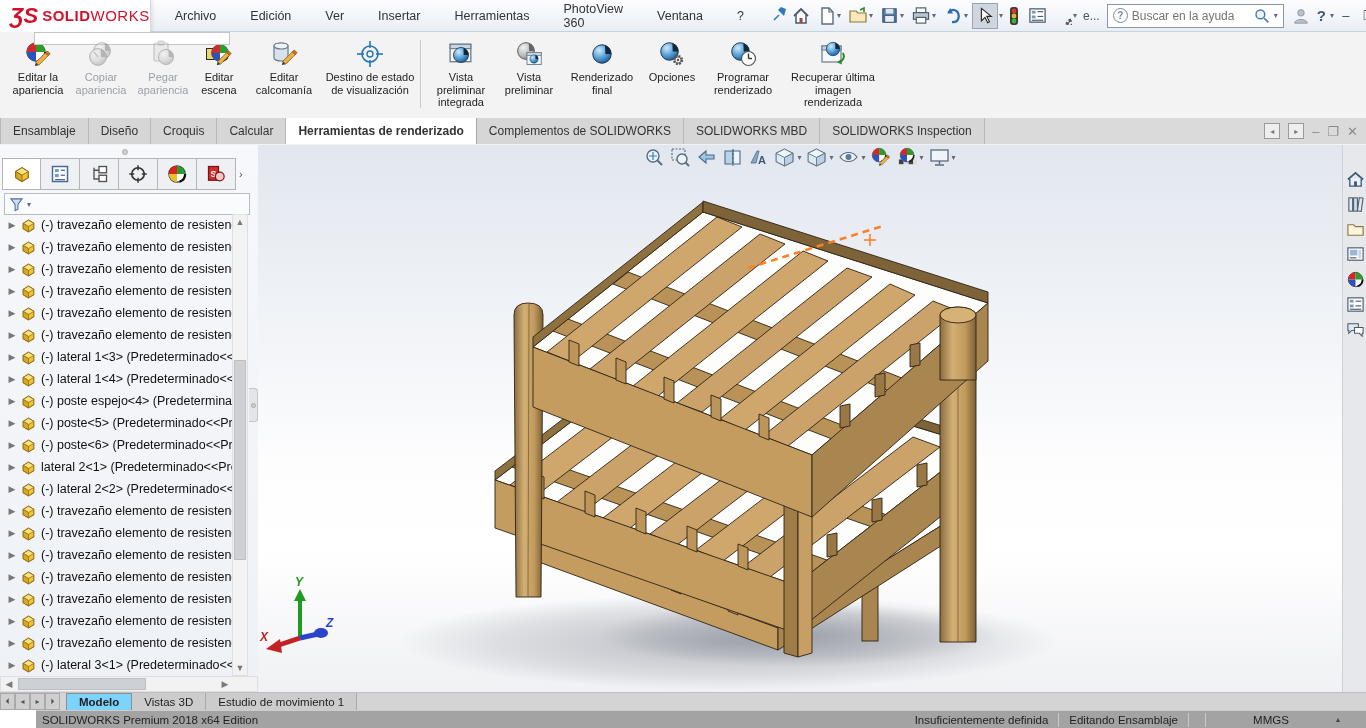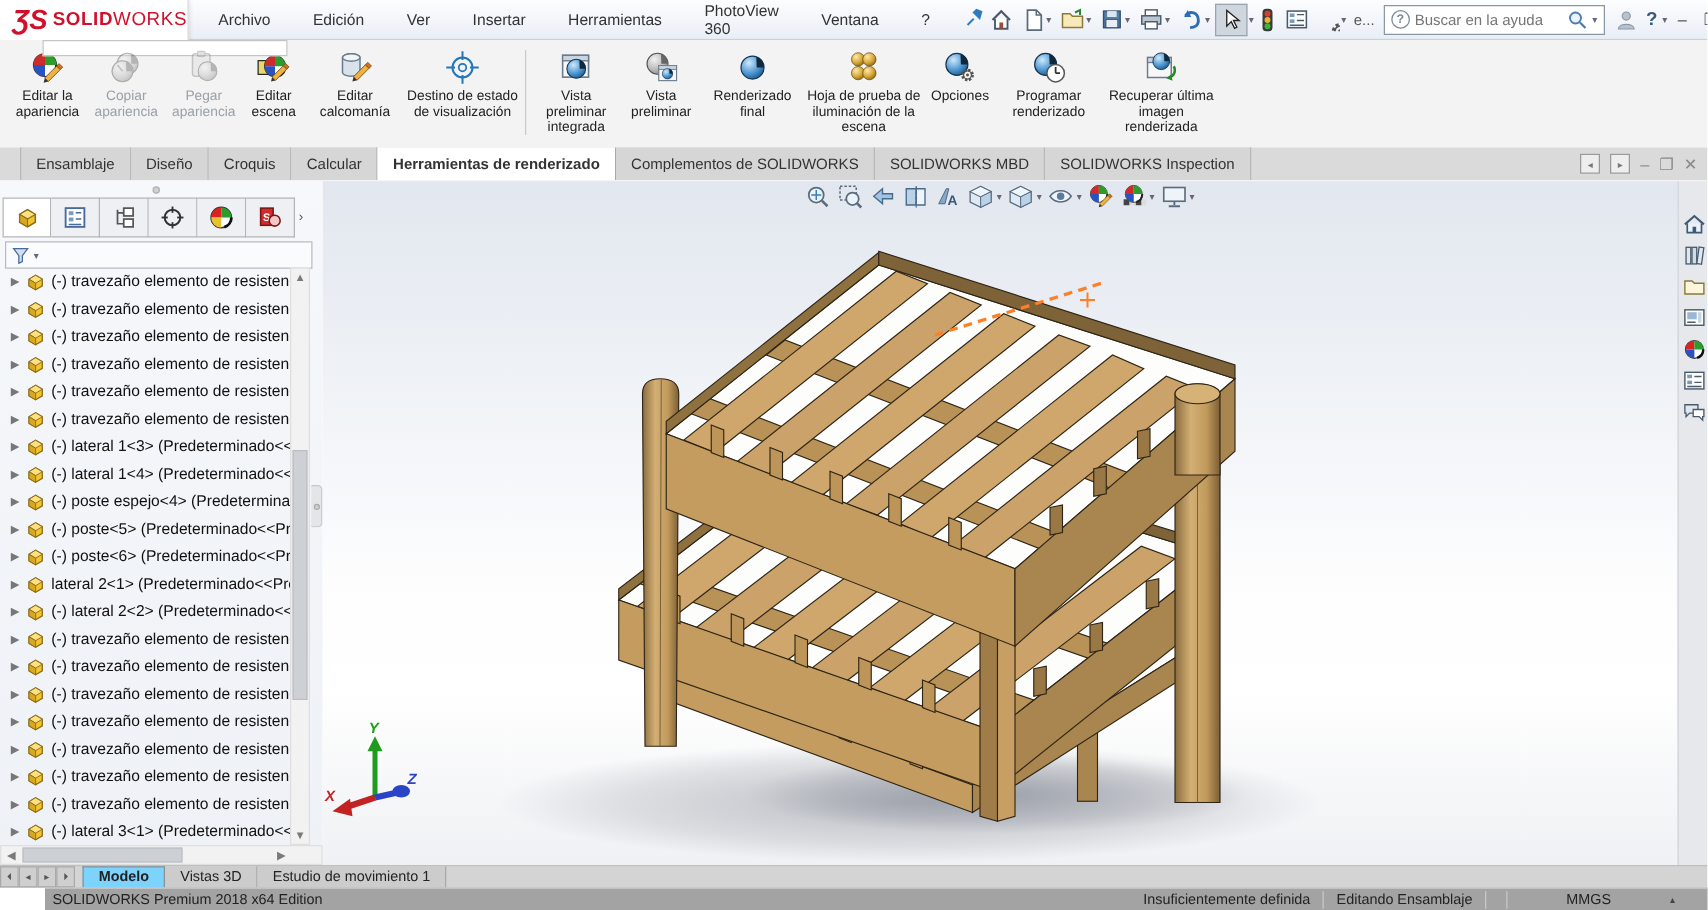--- a/index.html
+++ b/index.html
@@ -42,21 +42,21 @@
   .rlabel { margin-top:3px; font-size:11px; line-height:12.5px; text-align:center; color:#222; }
   .rbtn.dis svg { filter:grayscale(1) opacity(.45); }
   .rbtn.dis .rlabel { color:#9aa0a8; }
   .rsep { width:1px; height:68px; background:#c9c9c9; margin:2px 4px 0 4px; }
 
   
   #cmdtabs { position:absolute; left:0; top:118px; width:1366px; height:27px;
     background:#dadada; display:flex; align-items:stretch; border-bottom:1px solid #f3f3f3; }
   .ctab { display:flex; align-items:center; padding:0 12px; font-size:12px; color:#333;
     border-right:1px solid #b9b9b9; background:#d6d6d6; }
-  .ctab:first-child { border-left:1px solid #b9b9b9;margin-left:16px; }
+  .ctab:first-child { border-left:1px solid #b9b9b9; }
   .ctab.active { background:#fff; font-weight:bold; border-right:1px solid #a8a8a8; }
   #doc-controls { margin-left:auto; display:flex; align-items:center; gap:8px; padding-right:8px; color:#8a8a8a; }
   .panebtn { width:16px; height:16px; border:1px solid #9a9a9a; display:flex; align-items:center;
     justify-content:center; font-size:8px; color:#777; background:#eee; }
   .docwin { font-size:13px; color:#8a8a8a; }
 
   
   #main { position:absolute; left:0; top:145px; width:1366px; height:547px; }
 
   
@@ -384,29 +384,20 @@
           <use href="#sym-bluesphere" x="14" y="14" width="10" height="10"></use>
         </svg>
     <div class="rlabel">Vista preliminar</div>
   </div>
   <div class="rbtn" style="width:82px">
     <svg viewBox="0 0 28 28">
           <use href="#sym-bluesphere" x="3" y="3" width="22" height="22"></use>
         </svg>
     <div class="rlabel">Renderizado final</div>
   </div>
-  <div class="rbtn" style="width:96px">
-    <svg viewBox="0 0 28 28">
-          <use href="#sym-goldsphere" x="3" y="1" width="13" height="13"></use>
-          <use href="#sym-goldsphere" x="12" y="1" width="13" height="13"></use>
-          <use href="#sym-goldsphere" x="3" y="12" width="13" height="13"></use>
-          <use href="#sym-goldsphere" x="12" y="12" width="13" height="13"></use>
-        </svg>
-    <div class="rlabel">Hoja de prueba de iluminación de la escena</div>
-  </div>
   <div class="rbtn" style="width:58px">
     <svg viewBox="0 0 28 28">
           <use href="#sym-bluesphere" x="1" y="1" width="21" height="21"></use>
           <use href="#sym-gear" x="13" y="13" width="14" height="14"></use>
         </svg>
     <div class="rlabel">Opciones</div>
   </div>
   <div class="rbtn" style="width:84px">
     <svg viewBox="0 0 28 28">
           <use href="#sym-bluesphere" x="1" y="1" width="21" height="21"></use>

